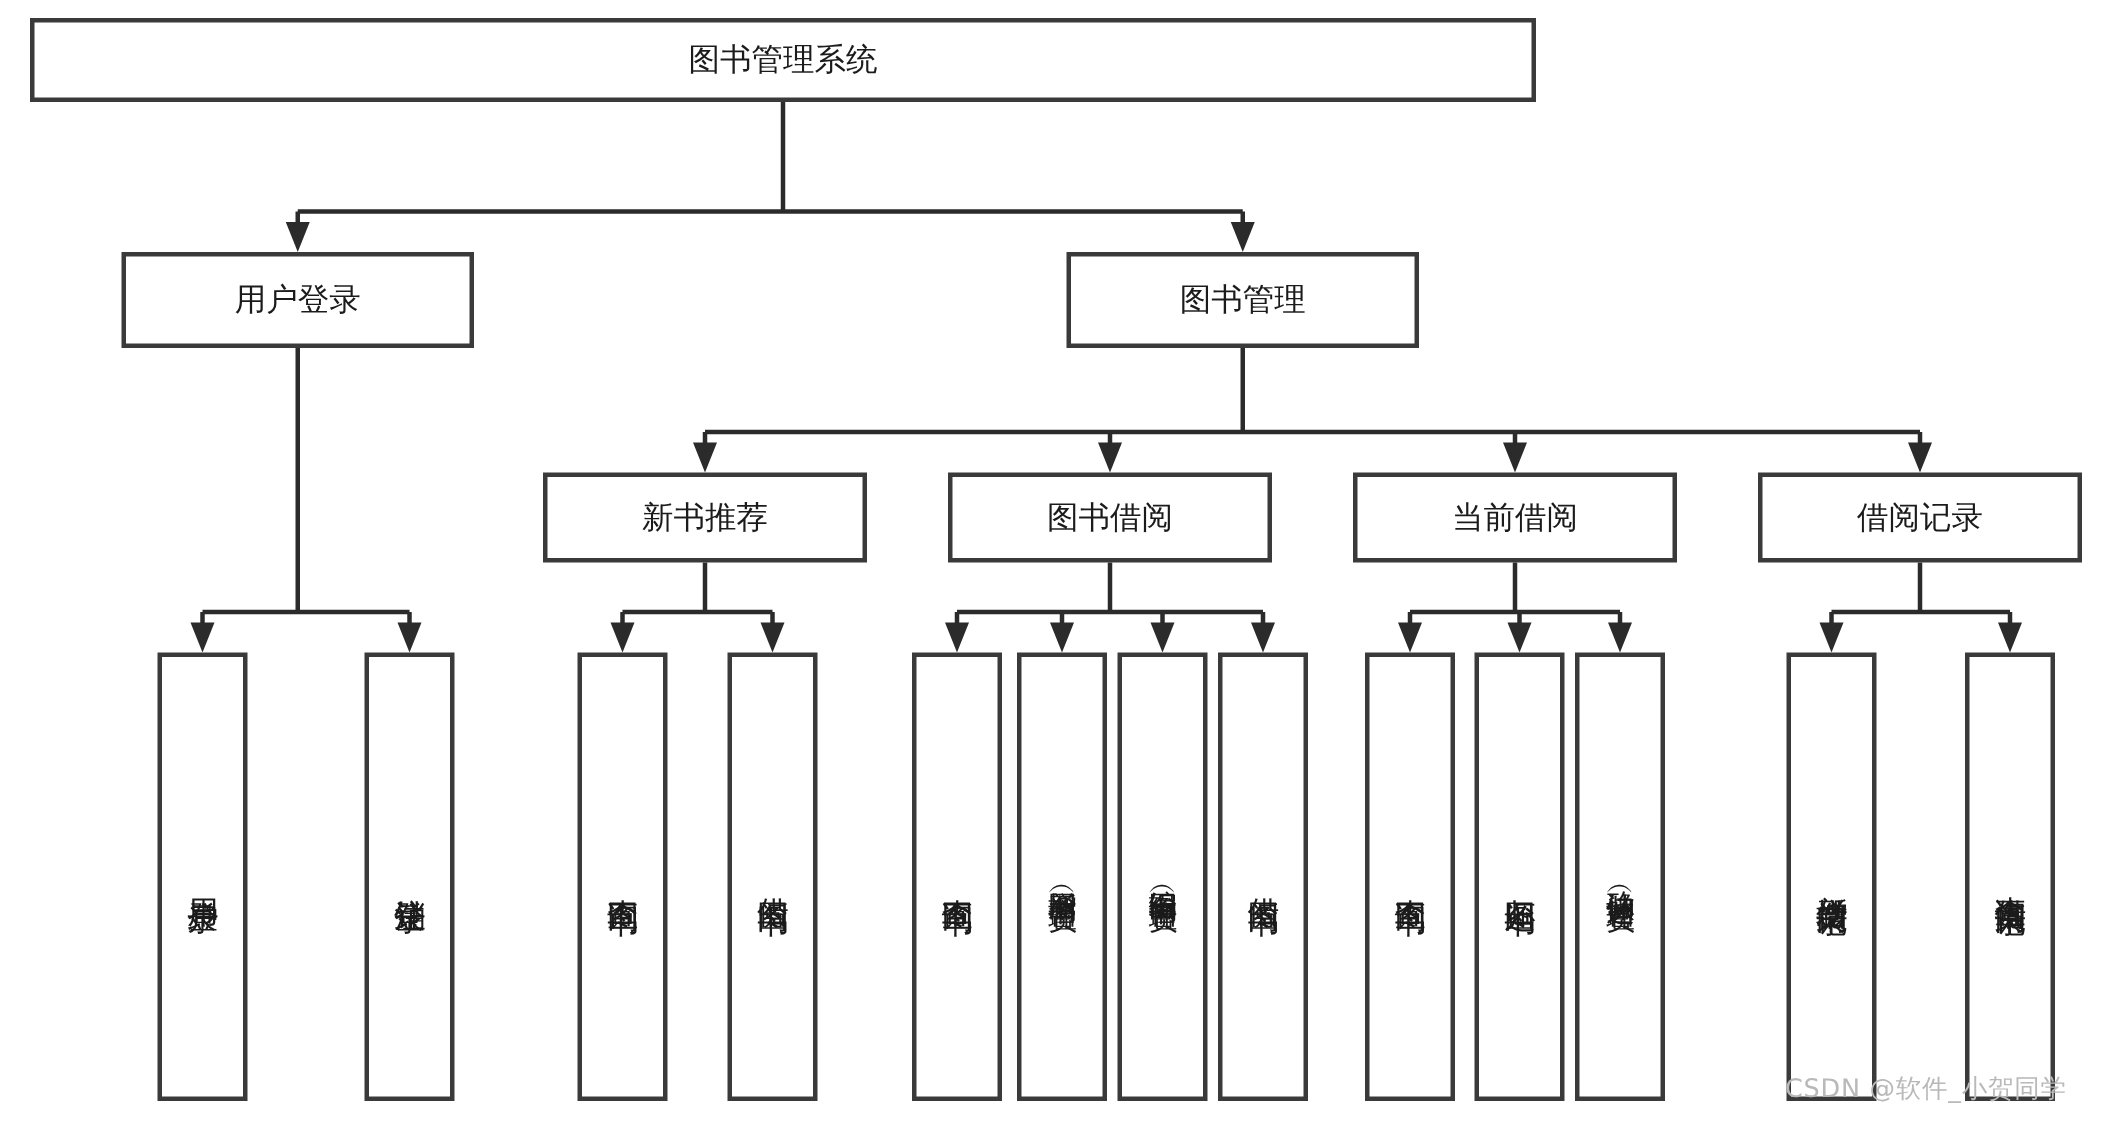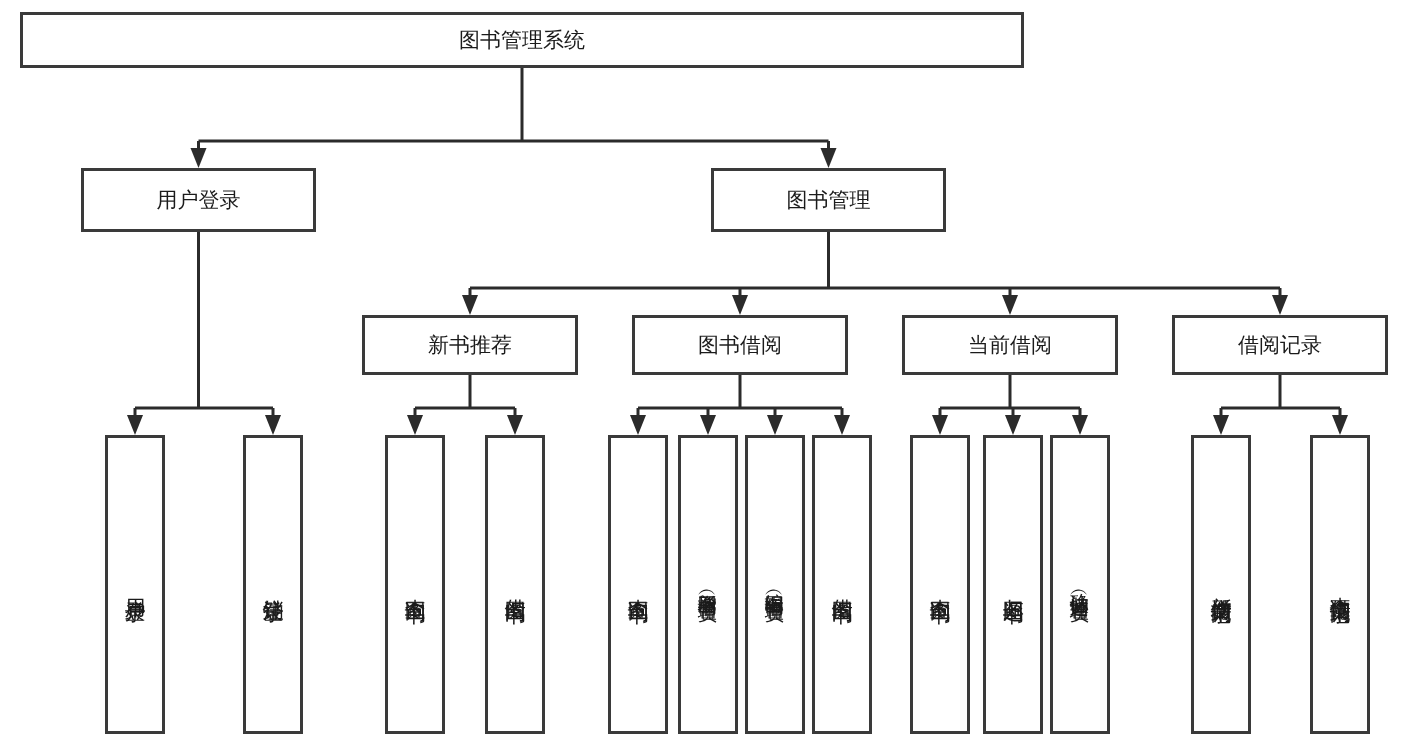--- a/index.html
+++ b/index.html
@@ -239,13 +239,14 @@
       <div class="vlabel" style="left: 1050px; top: 435px; width: 60px; height: 299px; font-size: 19px;">
         <span>确认归还（管理员）</span>
       </div>
       <div class="vlabel" style="left: 1191px; top: 435px; width: 60px; height: 299px; font-size: 21px;">
         <span>新增借阅记录</span>
       </div>
       <div class="vlabel" style="left: 1310px; top: 435px; width: 60px; height: 299px; font-size: 21px;">
         <span>查询借阅记录</span>
       </div>
     </div>
+  <div class="watermark" style="left: 1190px; top: 714px;">CSDN @软件_小贺同学</div>
 </div>
 
 </body></html>

